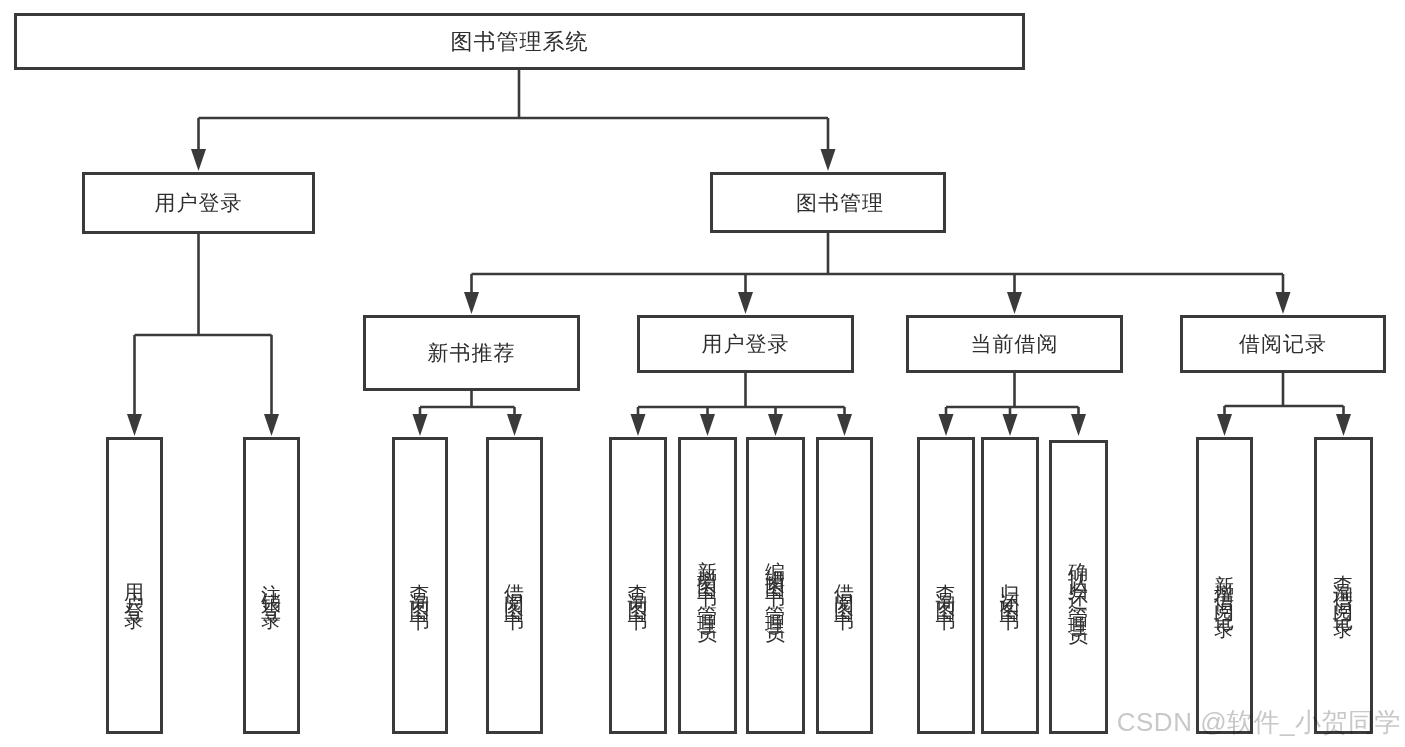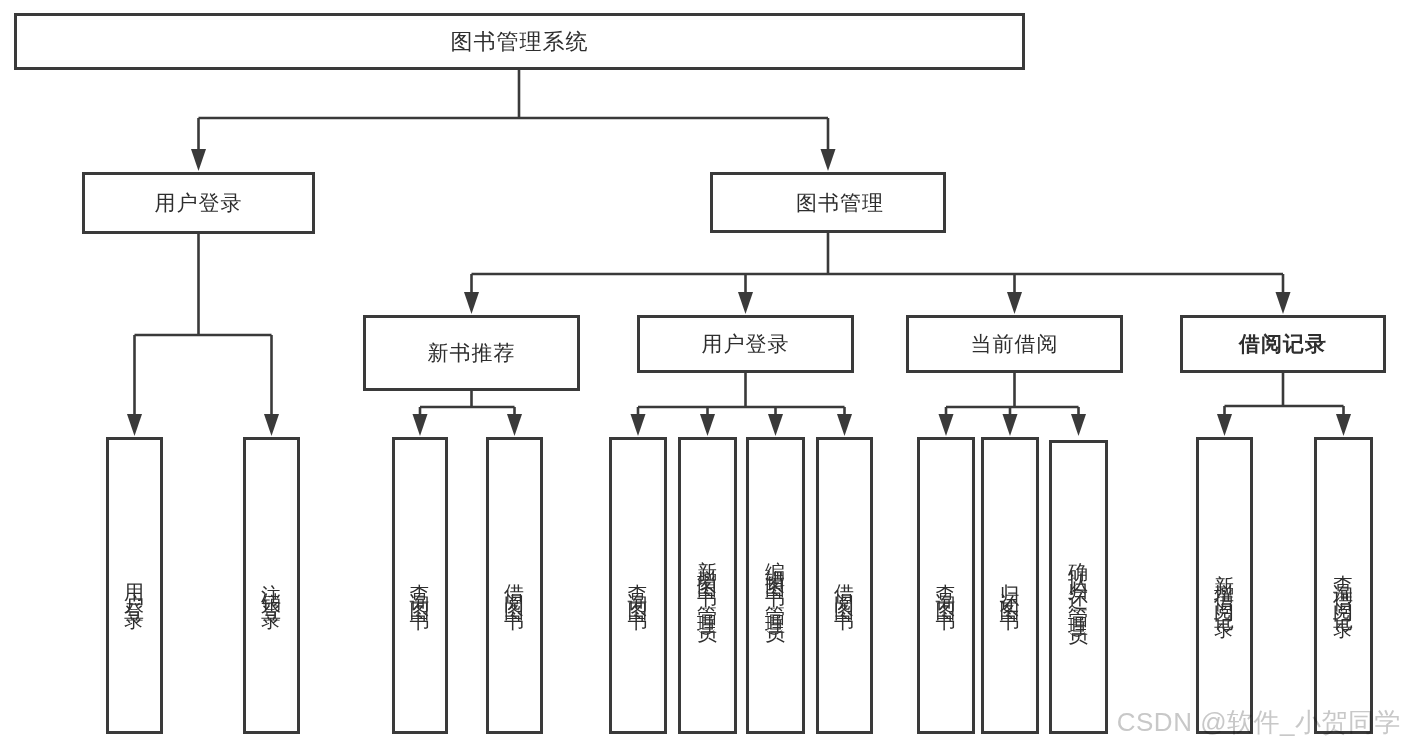--- a/index.html
+++ b/index.html
@@ -127,21 +127,21 @@
   </svg>
 
   <div class="node h-node root-node" style="left:14px;top:13px;width:1011px;height:57px;">图书管理系统</div>
 
   <div class="node h-node" style="left:82px;top:172px;width:233px;height:62px;">用户登录</div>
   <div class="node h-node" style="left:710px;top:172px;width:236px;height:61px;padding-left:24px;">图书管理</div>
 
   <div class="node h-node" style="left:363px;top:315px;width:217px;height:76px;">新书推荐</div>
   <div class="node h-node" style="left:637px;top:315px;width:217px;height:58px;">用户登录</div>
   <div class="node h-node" style="left:906px;top:315px;width:217px;height:58px;">当前借阅</div>
-  <div class="node h-node" style="left:1180px;top:315px;width:206px;height:58px;font-weight:bold;">借阅记录</div>
+  <div class="node h-node" style="left:1180px;top:315px;width:206px;height:58px;">借阅记录</div>
 
   <div class="node v-node" style="left:106px;top:437px;width:57px;height:297px;">用户登录</div>
   <div class="node v-node" style="left:243px;top:437px;width:57px;height:297px;">注销登录</div>
 
   <div class="node v-node" style="left:392px;top:437px;width:56px;height:297px;">查询图书</div>
   <div class="node v-node" style="left:486px;top:437px;width:57px;height:297px;">借阅图书</div>
 
   <div class="node v-node" style="left:609px;top:437px;width:58px;height:297px;">查询图书</div>
   <div class="node v-node" style="left:678px;top:437px;width:59px;height:297px;">新增图书（管理员）</div>
   <div class="node v-node" style="left:746px;top:437px;width:59px;height:297px;">编辑图书（管理员）</div>

